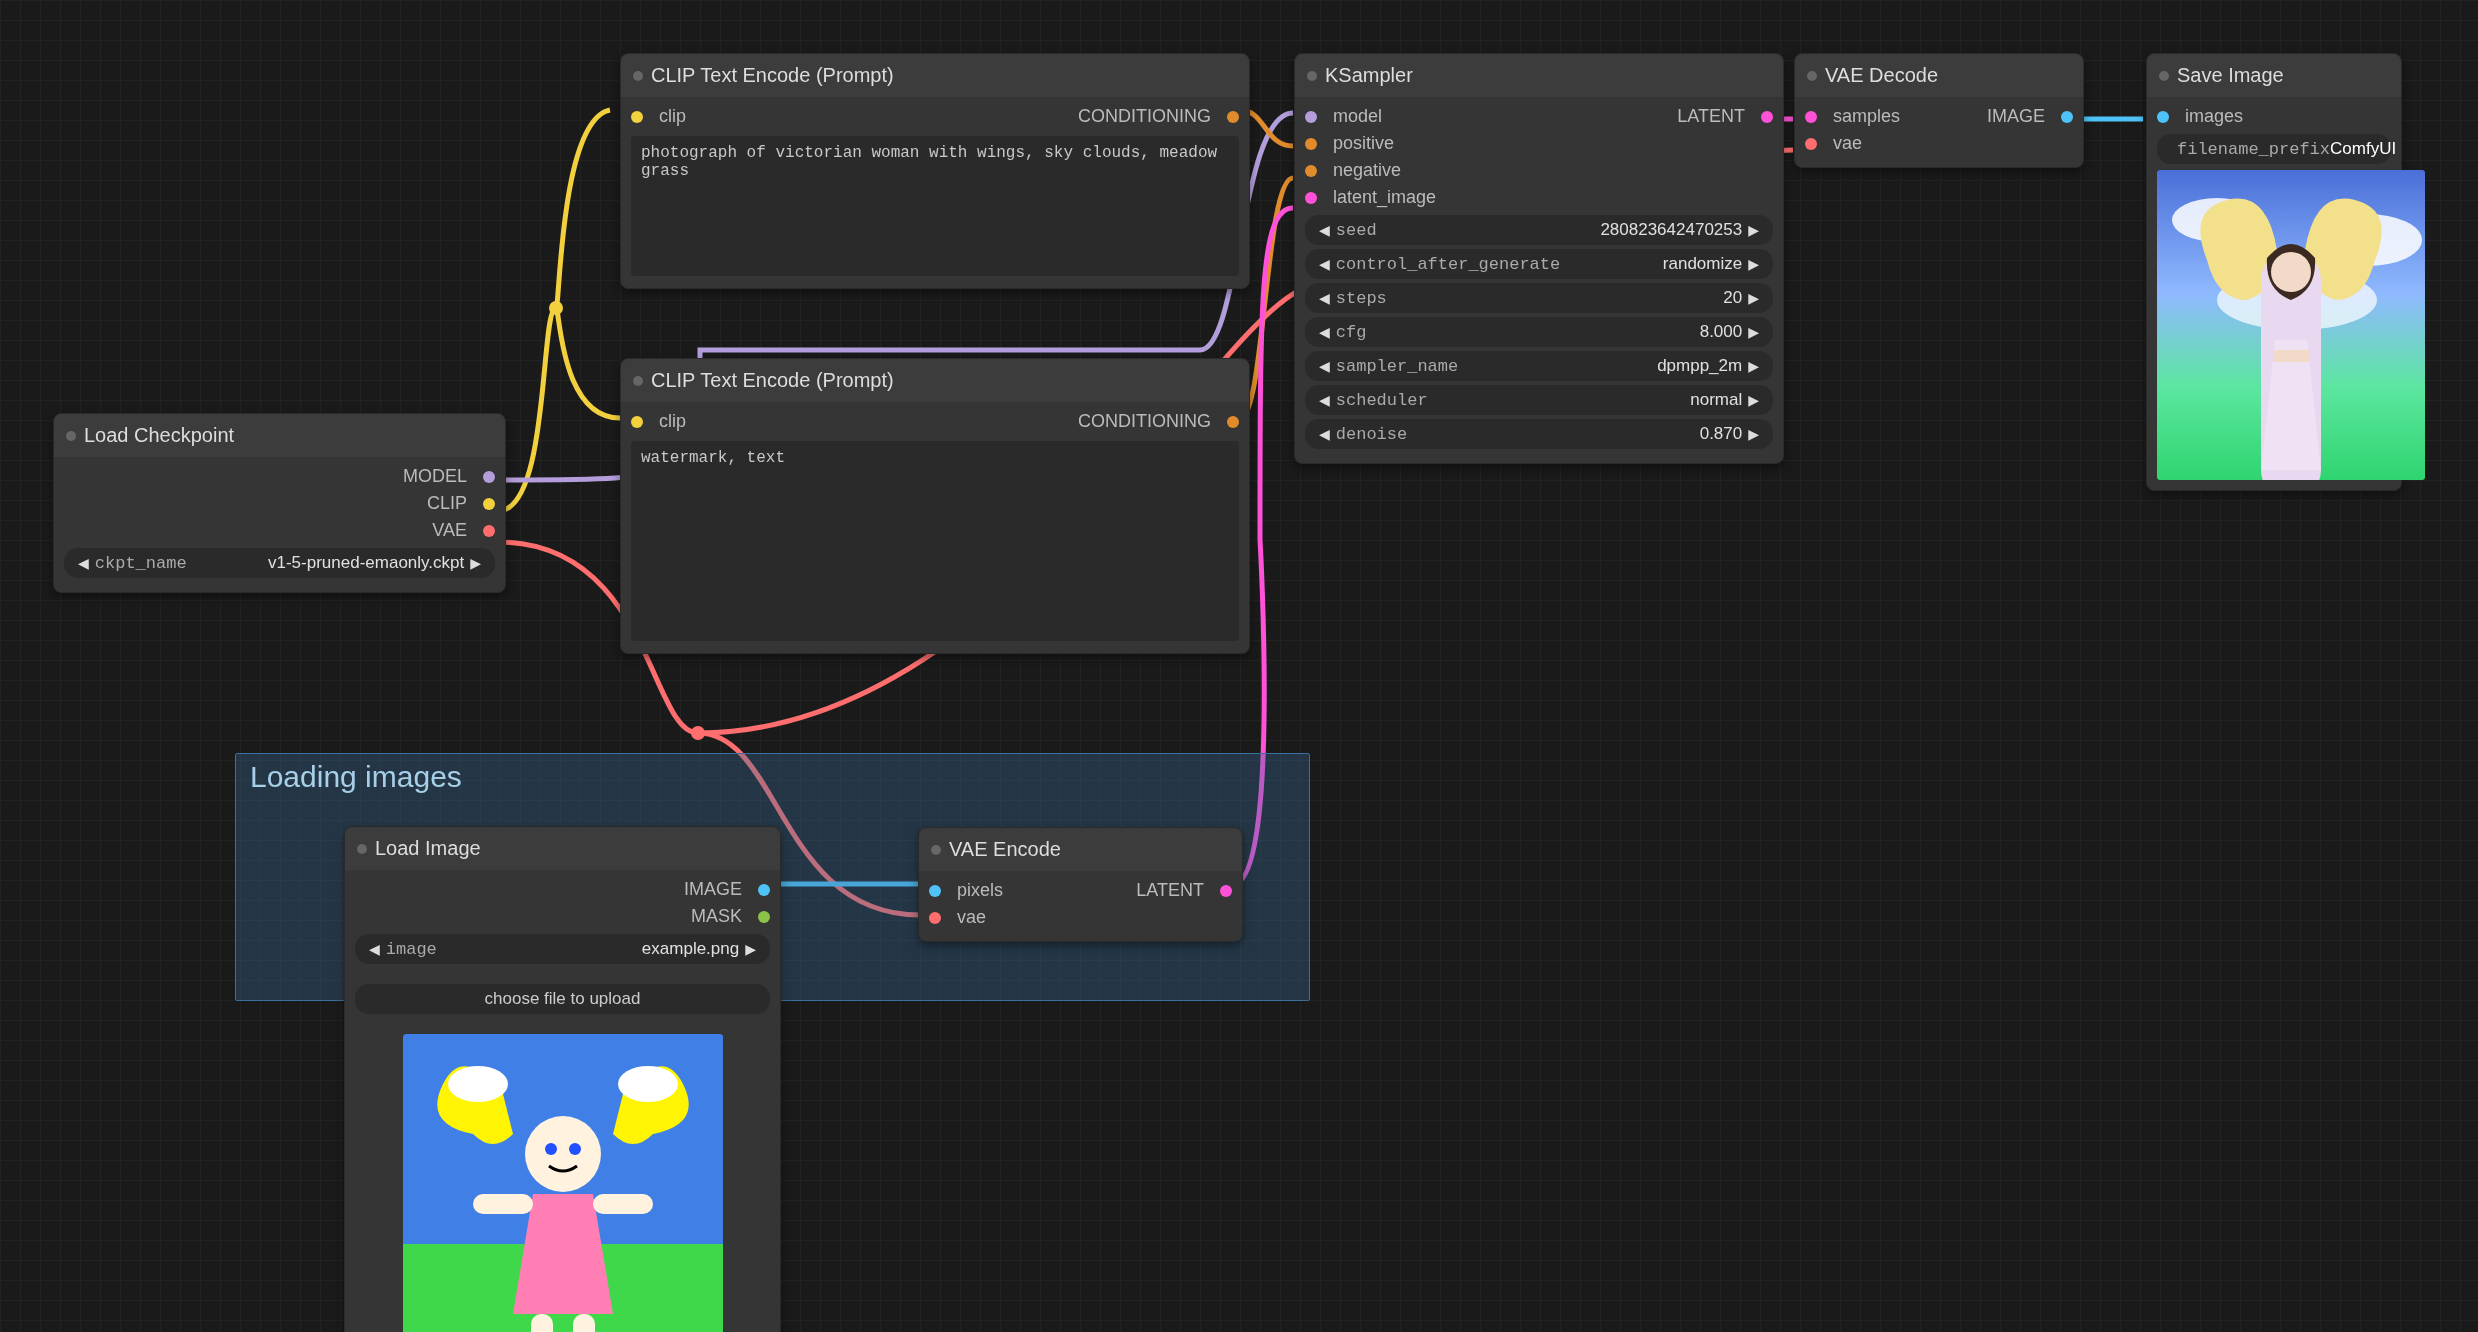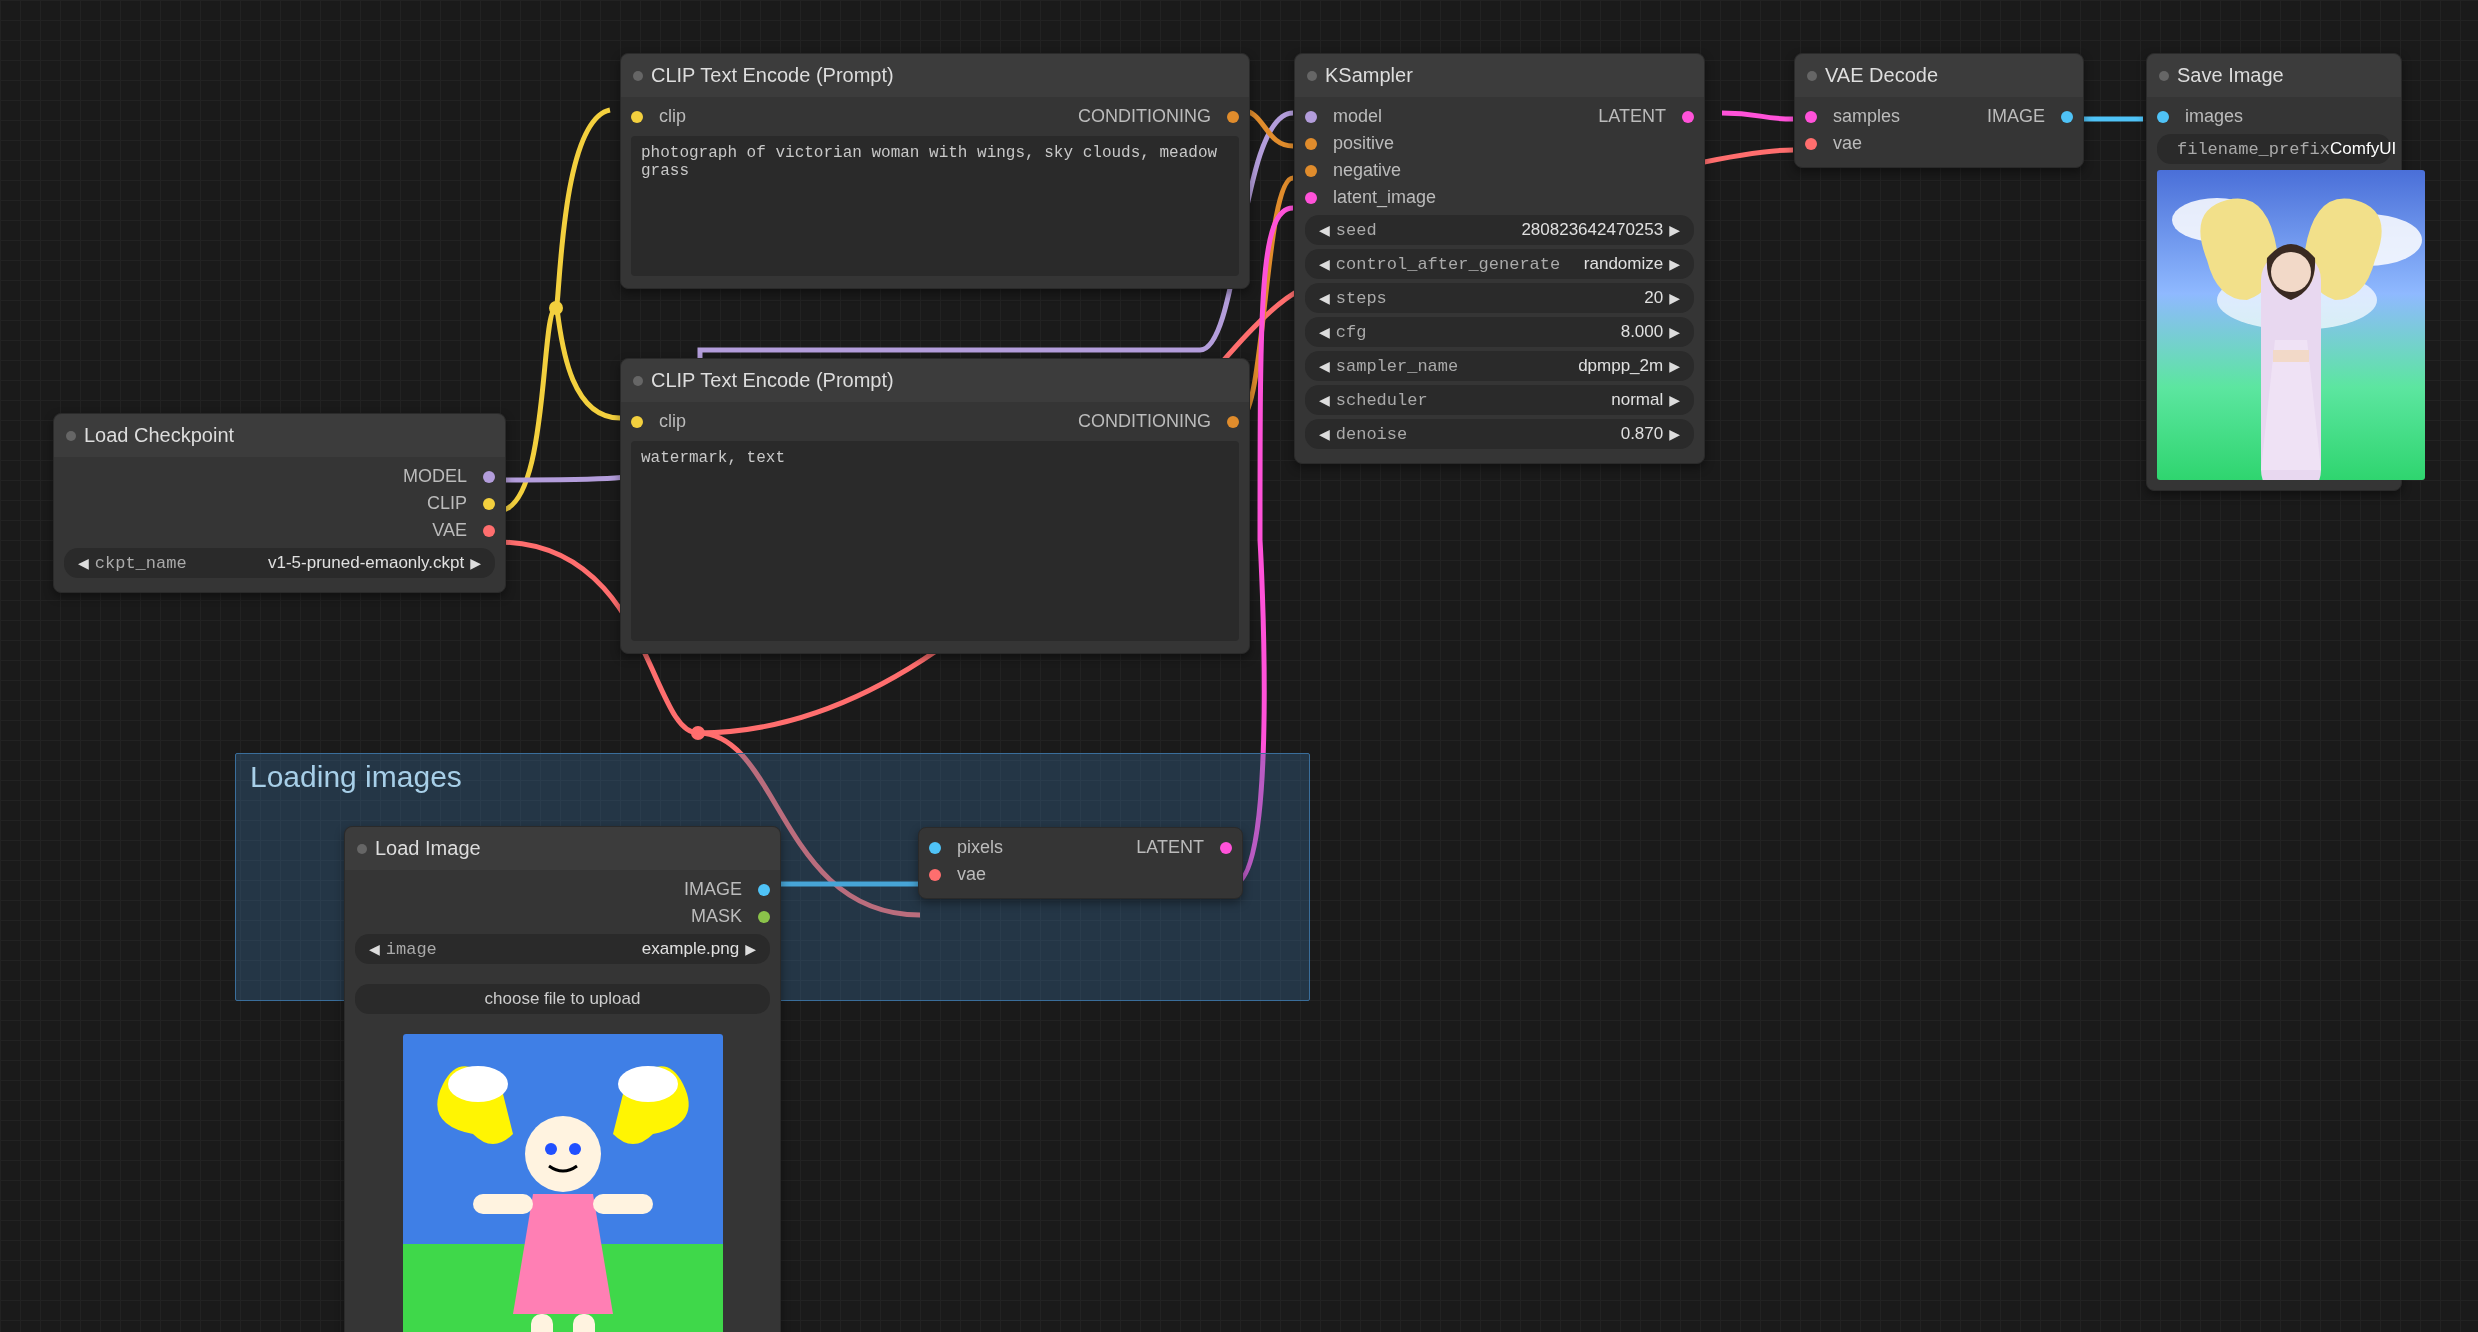--- a/index.html
+++ b/index.html
@@ -266,20 +266,21 @@
         <rect x="70" y="160" width="60" height="20" rx="10" fill="#fff3e0"></rect>
         <rect x="190" y="160" width="60" height="20" rx="10" fill="#fff3e0"></rect>
         <rect x="128" y="280" width="22" height="38" rx="10" fill="#fff3e0"></rect>
         <rect x="170" y="280" width="22" height="38" rx="10" fill="#fff3e0"></rect>
       </svg>
     </div>
   </div>
 </div>
 
 <div class="node" style="left:918px; top:827px; width:325px;">
+  <div class="node-header">VAE Encode</div>
   <div class="node-body">
     <div class="row">
       <span class="port-left">
           <span class="dot c-sky"></span>
           <span>pixels</span>
         </span>
       <span class="port-right">
           <span>LATENT</span>
           <span class="dot c-pink"></span>
         </span>
@@ -287,21 +288,21 @@
     <div class="row">
       <span class="port-left">
           <span class="dot c-rose"></span>
           <span>vae</span>
         </span>
       <span></span>
     </div>
   </div>
 </div>
 
-<div class="node" style="left:1294px; top:53px; width:411px;">
+<div class="node" style="left:1294px; top:53px; width:490px;">
   <div class="node-header">KSampler</div>
   <div class="node-body">
     <div class="row">
       <span class="port-left">
           <span class="dot c-lav"></span>
           <span>model</span>
         </span>
       <span class="port-right">
           <span>LATENT</span>
           <span class="dot c-pink"></span>

